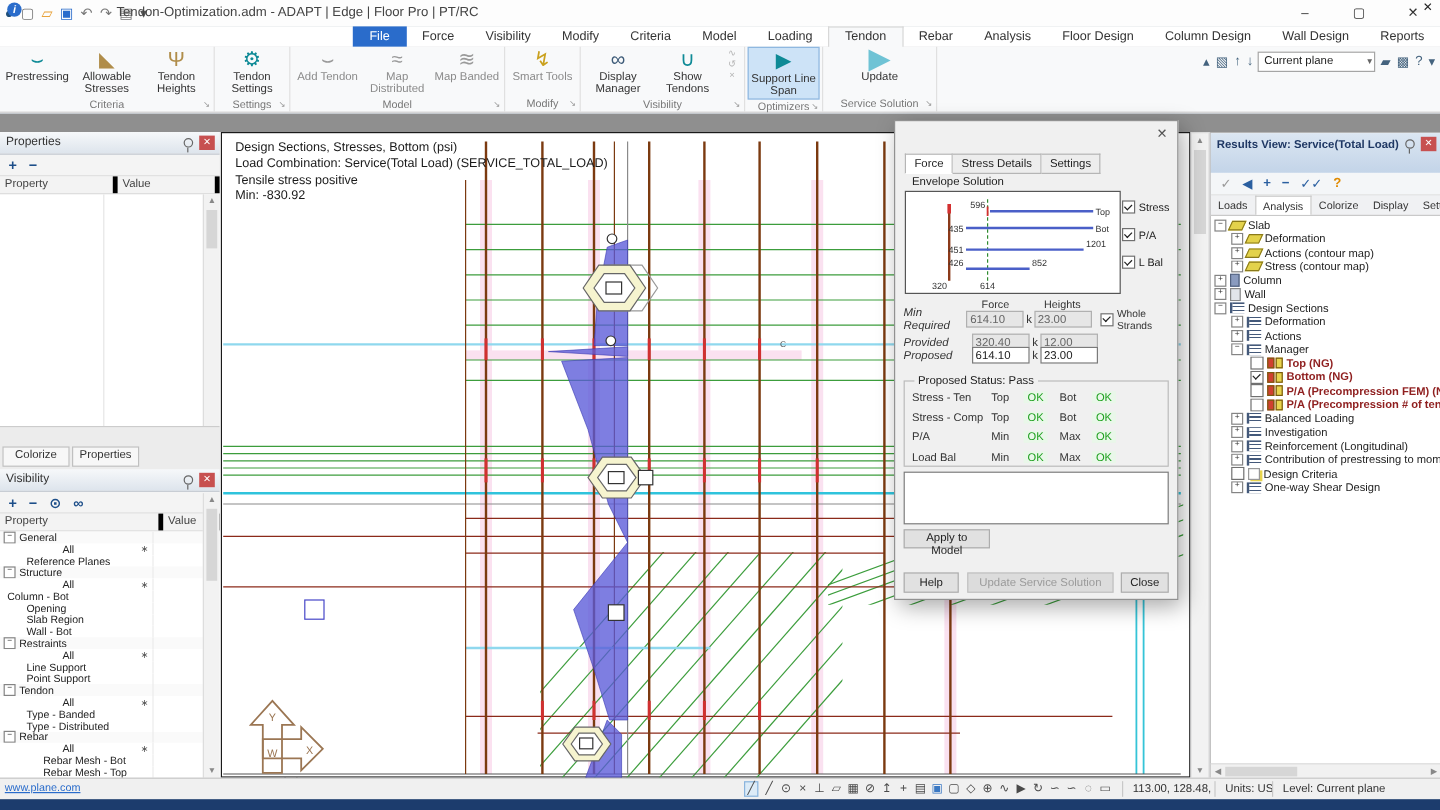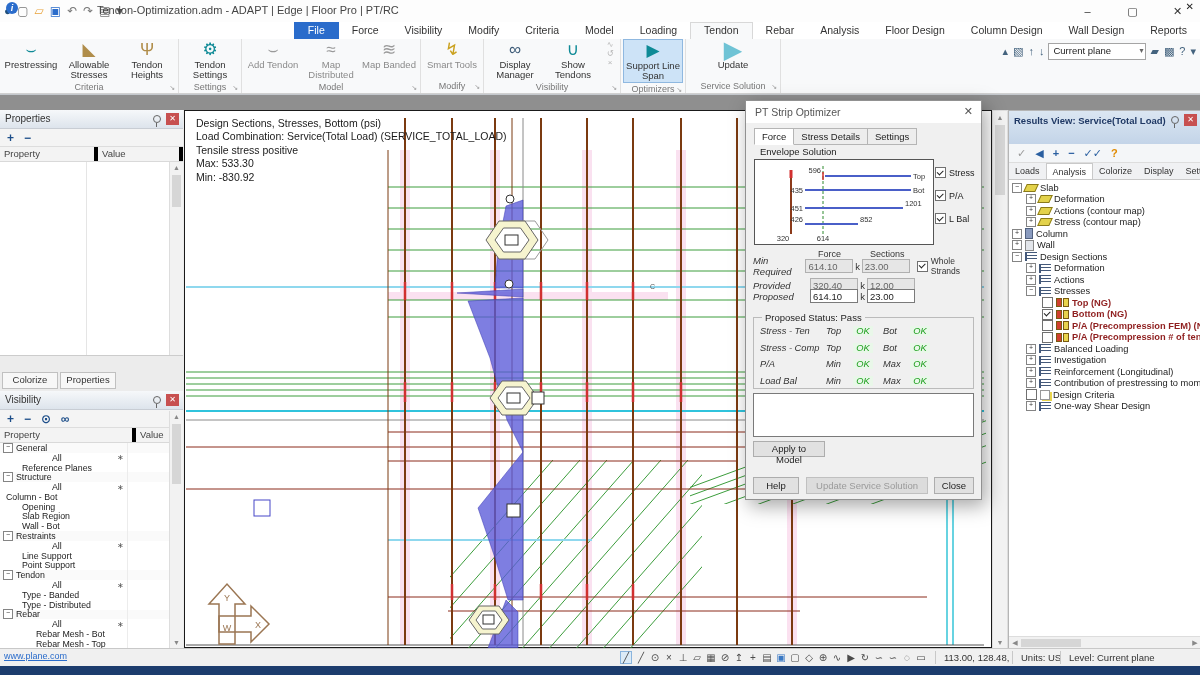--- a/index.html
+++ b/index.html
@@ -575,21 +575,20 @@
       <text x="227" y="601">Y</text>
       <text x="258" y="628">X</text>
       <text x="227" y="631">W</text>
     </g>
   </svg>
 
   <div class="abs annot">
     <div>Design Sections, Stresses, Bottom (psi)</div>
       <div>Load Combination: Service(Total Load) (SERVICE_TOTAL_LOAD)</div>
       <div>Tensile stress positive</div>
-      <div>Max: 533.30</div>
       <div>Min: -830.92</div>
   </div>
 
   <div class="abs cv-scroll">
     <div class="ar">▲</div>
       <div class="thumb"></div>
     <div class="ar" style="position:absolute;bottom:0;left:0;right:0;">▼</div>
   </div>
 
   <div class="abs rpanel">
@@ -664,21 +663,21 @@
         <div class="trow" style="padding-left: 17px;">
           <span class="texp">+</span>
 
           <span class="ticon ic-sec"></span>
           <span class="tlabel">Actions</span>
         </div>
         <div class="trow" style="padding-left: 17px;">
           <span class="texp">−</span>
 
           <span class="ticon ic-sec"></span>
-          <span class="tlabel">Stresses</span>
+          <span class="tlabel">Manager</span>
         </div>
         <div class="trow" style="padding-left: 33px;">
 
           <span class="cb"></span>
           <span class="badge">
             <i class="r"></i>
             <i class="y"></i>
           </span>
 
           <span class="tlabel ng">Top (NG)</span>
@@ -752,21 +751,20 @@
         </div>
     </div>
     <div class="hscroll">
       <div class="ar">◀</div>
         <div class="thumb"></div>
         <div class="ar" style="margin-left:auto;">▶</div>
     </div>
   </div>
 
   <div class="abs dlg">
-    <div class="dlg-title">PT Strip Optimizer</div>
     <span class="dlg-x">✕</span>
     <div class="dtabs">
       <div class="dtab active">Force</div>
         <div class="dtab">Stress Details</div>
         <div class="dtab">Settings</div>
     </div>
     <div class="env-label">Envelope Solution</div>
     <div class="env-chart">
       <svg width="178" height="84" viewBox="0 0 178 84">
         <line x1="36" y1="12" x2="36" y2="74" stroke="#8b3a1a" stroke-width="2"></line>
@@ -801,21 +799,21 @@
       <div class="env-cb">
           <span class="cb checked"></span>
           <span>P/A</span>
         </div>
       <div class="env-cb">
           <span class="cb checked"></span>
           <span>L Bal</span>
         </div>
     </div>
     <div class="fhead" style="left:72px;top:148px;">Force</div>
-    <div class="fhead" style="left:124px;top:148px;">Sections</div>
+    <div class="fhead" style="left:124px;top:148px;">Heights</div>
     <div class="frow" style="top:158px;">
       <span class="flabel">Min Required</span>
       <input class="ffield dis" value="614.10" style="">
       <span class="funit">k</span>
       <input class="ffield dis" value="23.00" style="">
       <span class="ws">
           <span class="cb checked"></span>
           <span>Whole Strands</span>
         </span>
     </div>
@@ -826,21 +824,21 @@
       <input class="ffield dis" value="12.00" style="">
     </div>
     <div class="frow" style="top:188px;">
       <span class="flabel">Proposed</span>
       <input class="ffield" value="614.10" style="">
       <span class="funit">k</span>
       <input class="ffield" value="23.00" style="">
     </div>
     <div class="sgroup">
       <div class="sglabel">Proposed Status: Pass</div>
-      <div style="padding-top:4px;font-style:italic;">
+      <div style="padding-top:4px;">
         <div class="srow">
             <span class="s-l">Stress - Ten</span>
             <span class="s-k">Top</span>
             <span class="s-v ok">OK</span>
             <span class="s-k">Bot</span>
             <span class="s-v ok">OK</span>
           </div>
           <div class="srow">
             <span class="s-l">Stress - Comp</span>
             <span class="s-k">Top</span>

